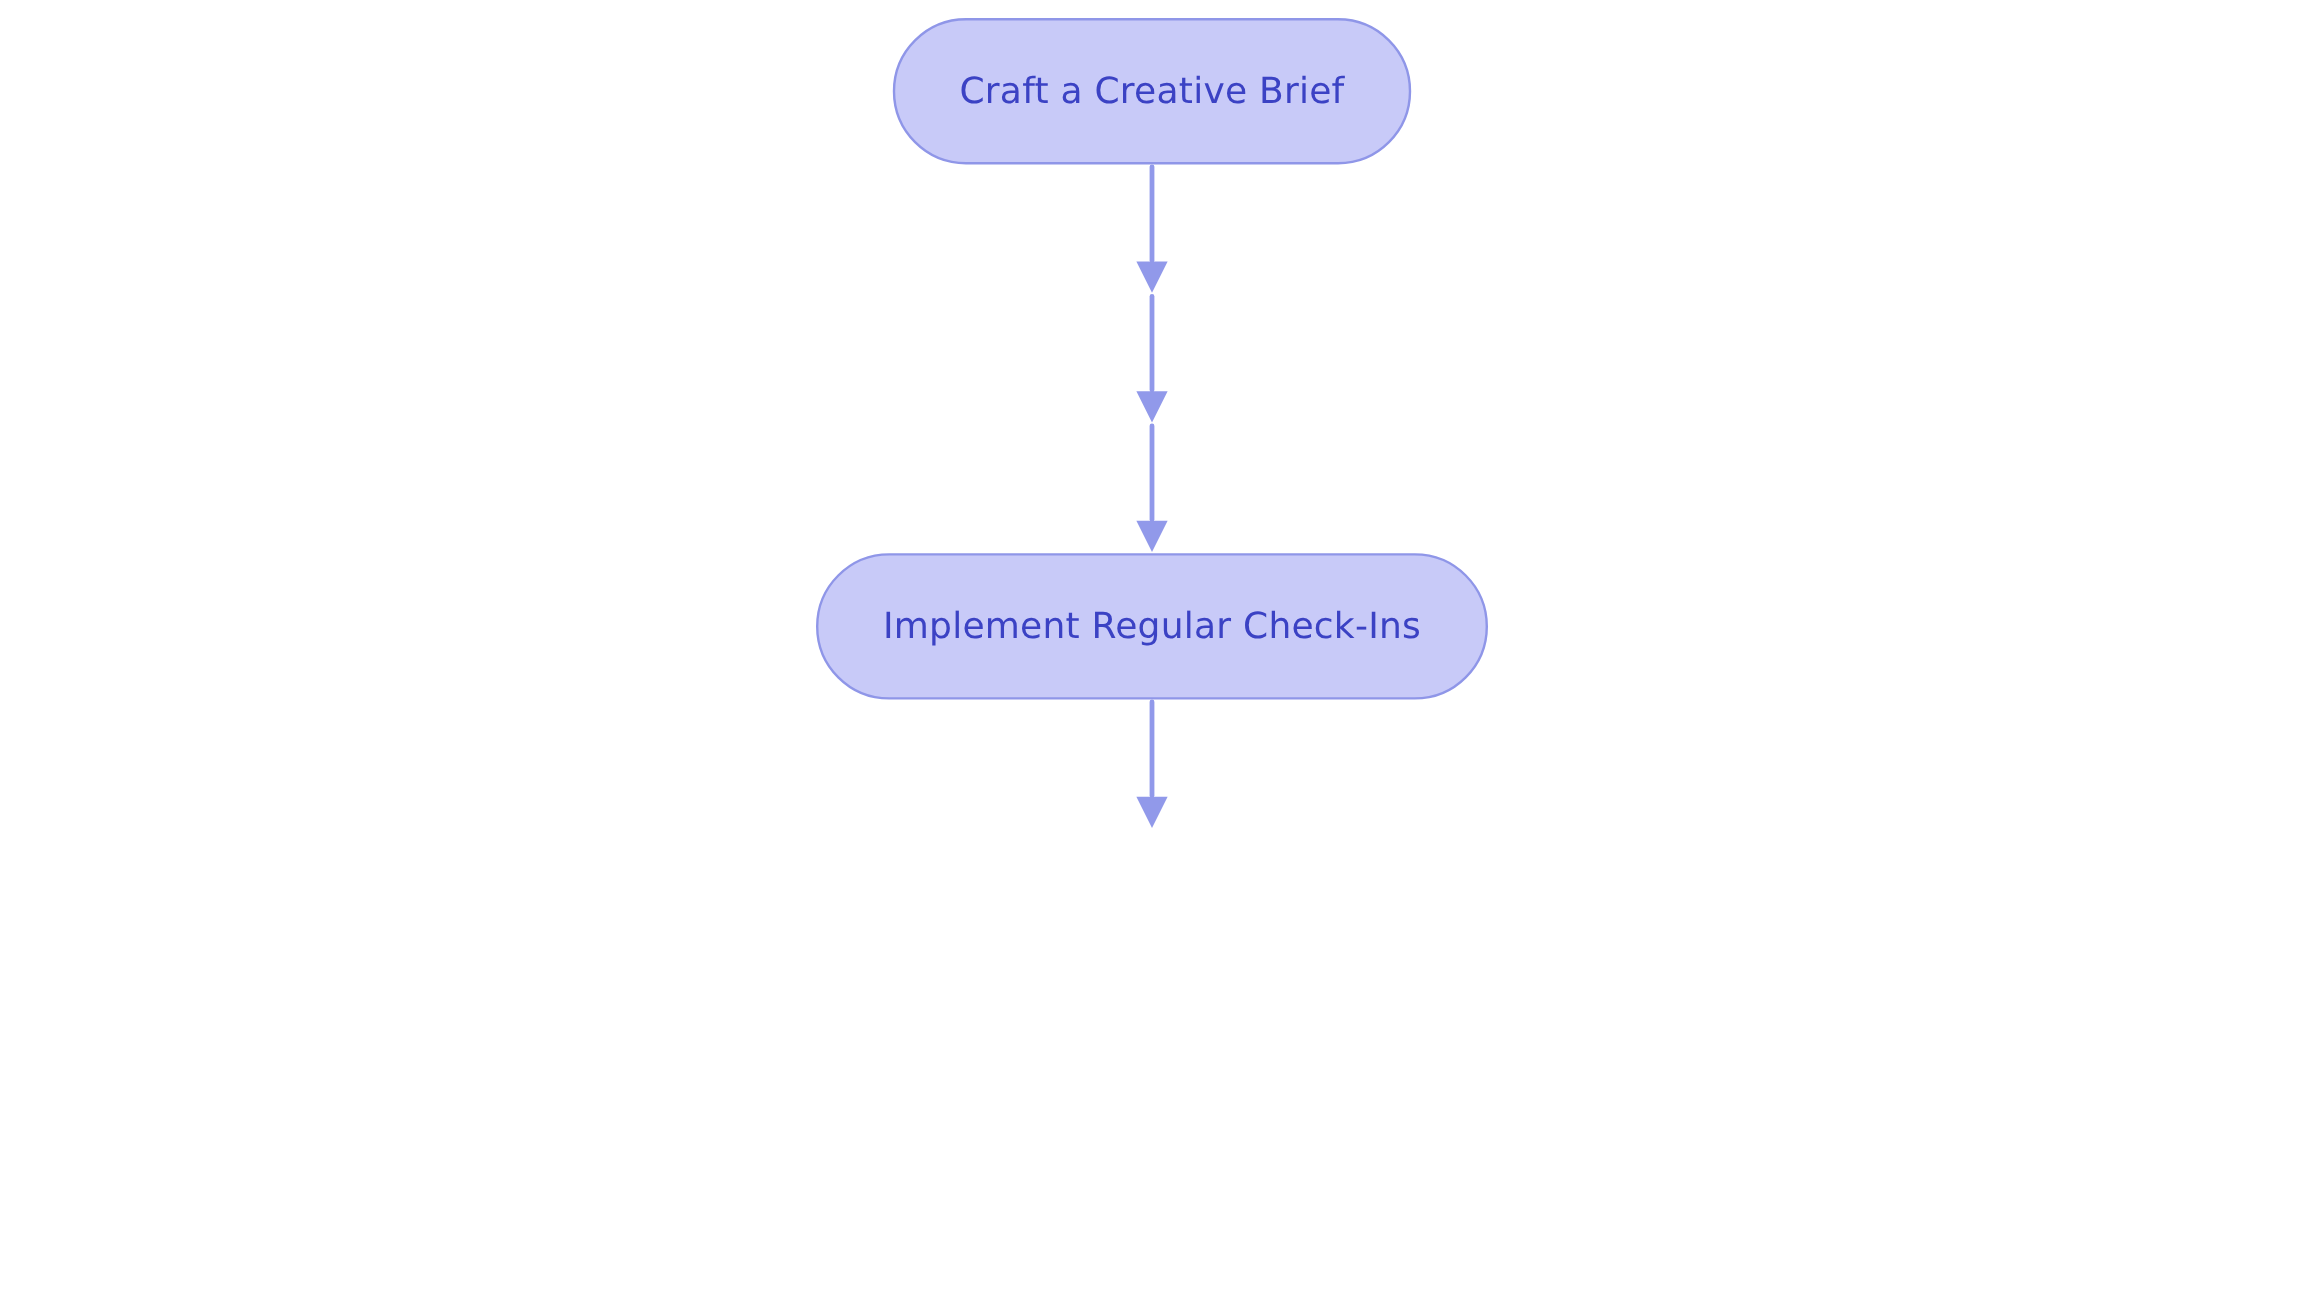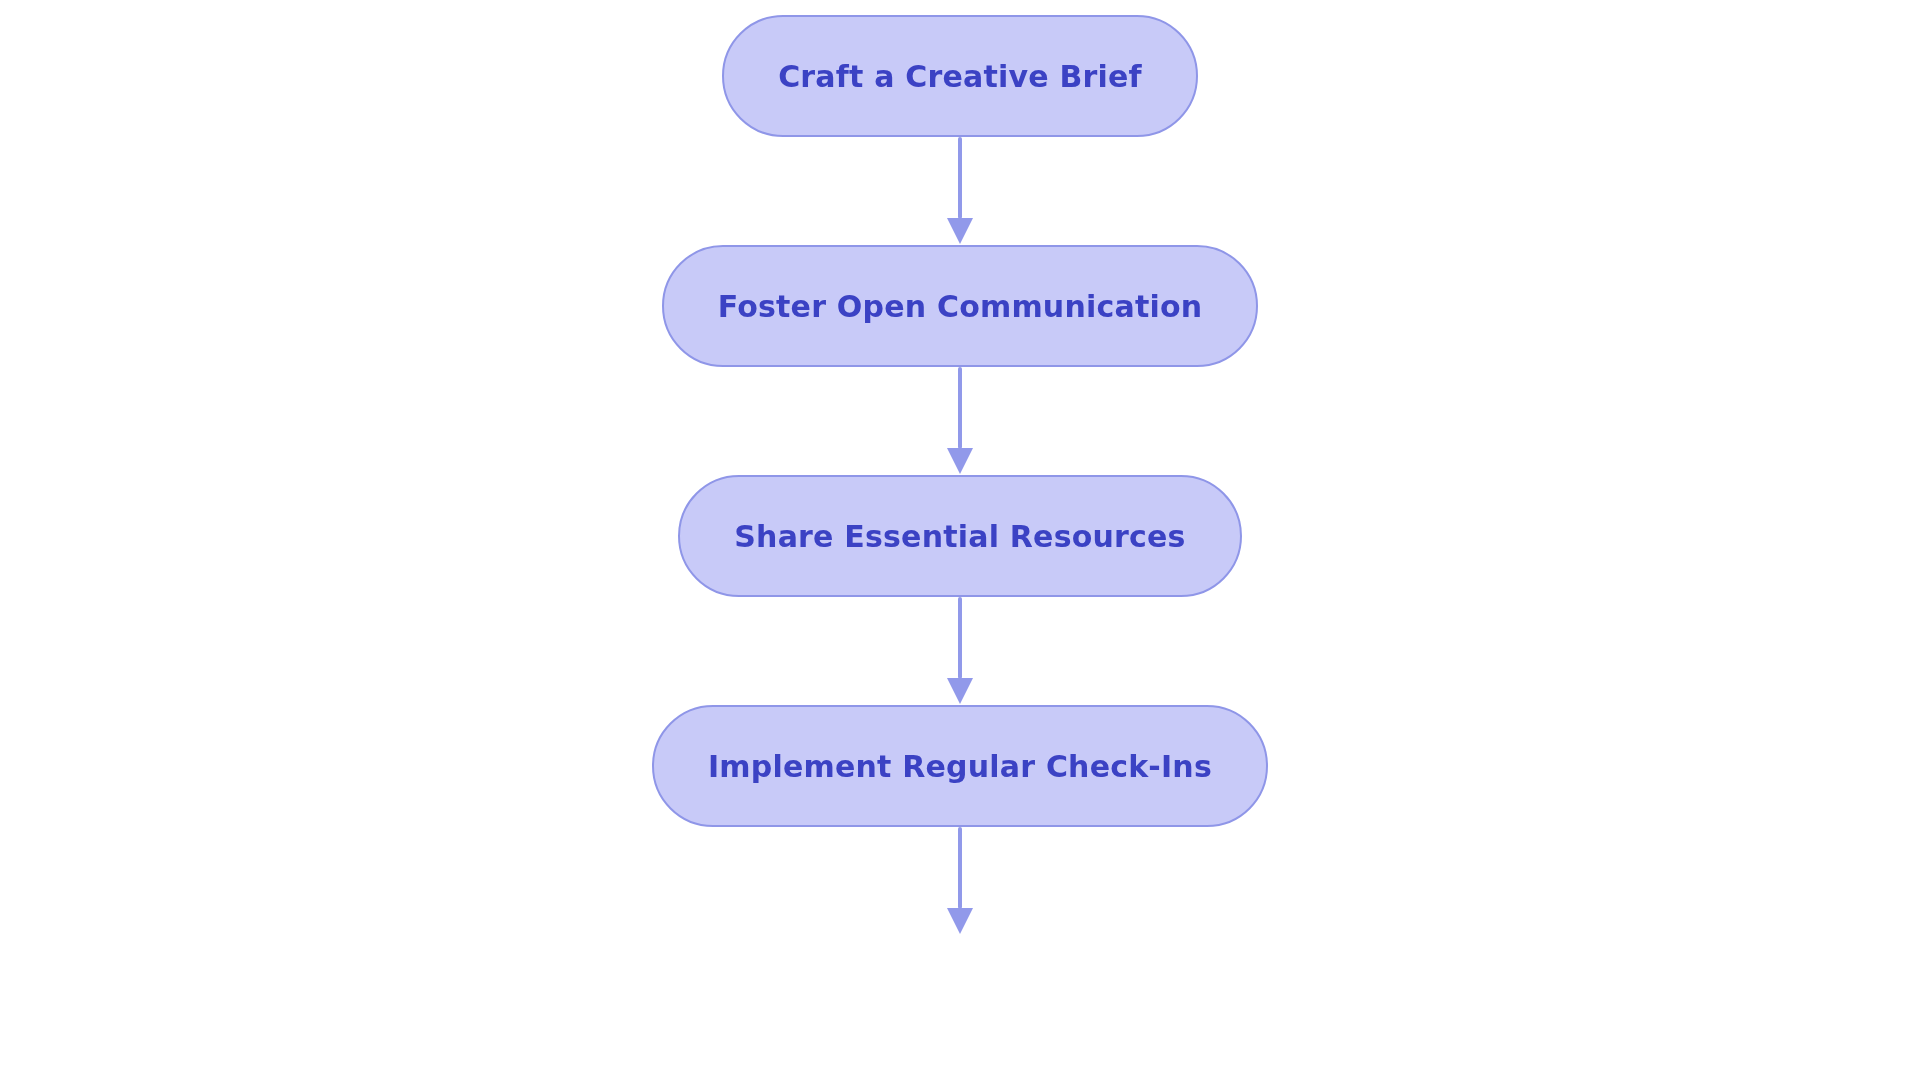--- a/index.html
+++ b/index.html
@@ -33,21 +33,21 @@
     display: flex;
     align-items: center;
     justify-content: center;
     background: var(--node-fill);
     border: 2px solid var(--node-border);
     border-radius: 62px;
     flex: 0 0 auto;
   }
   .node-label {
     font-size: 30px;
-    font-weight: 700;
+    font-weight: 400;
     letter-spacing: 0.2px;
     color: var(--node-text);
     white-space: nowrap;
   }
   .arrow {
     height: 108px;
     display: flex;
     flex-direction: column;
     align-items: center;
     flex: 0 0 auto;
@@ -74,32 +74,26 @@
 
   <div class="node">
     <span class="node-label">Craft a Creative Brief</span>
   </div>
 
   <div class="arrow">
     <div class="arrow-line"></div>
     <div class="arrow-head"></div>
   </div>
 
-  <div class="node">
-    <span class="node-label">Foster Open Communication</span>
-  </div>
 
   <div class="arrow">
     <div class="arrow-line"></div>
     <div class="arrow-head"></div>
   </div>
 
-  <div class="node">
-    <span class="node-label">Share Essential Resources</span>
-  </div>
 
   <div class="arrow">
     <div class="arrow-line"></div>
     <div class="arrow-head"></div>
   </div>
 
   <div class="node">
     <span class="node-label">Implement Regular Check-Ins</span>
   </div>
 

